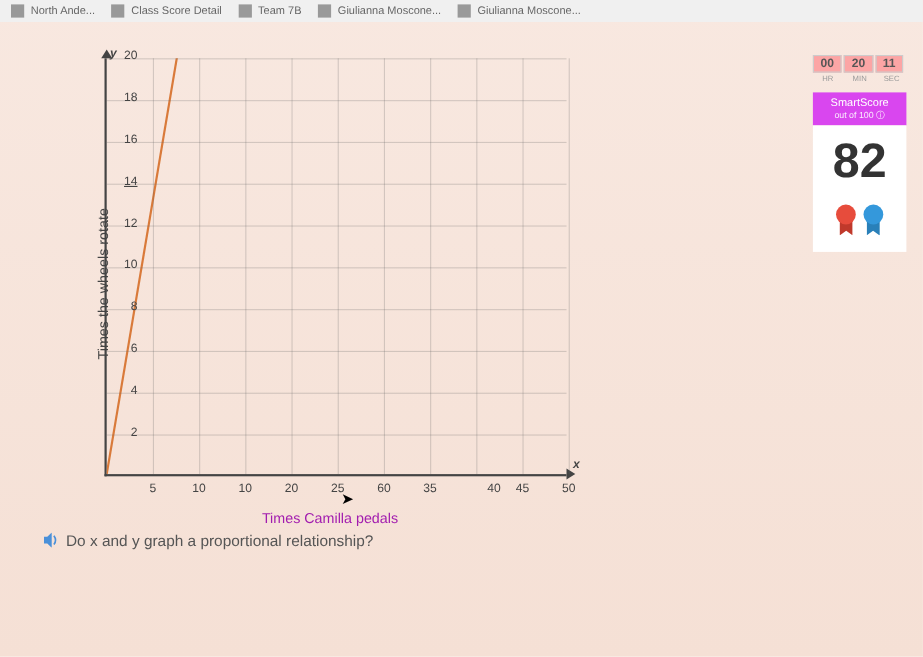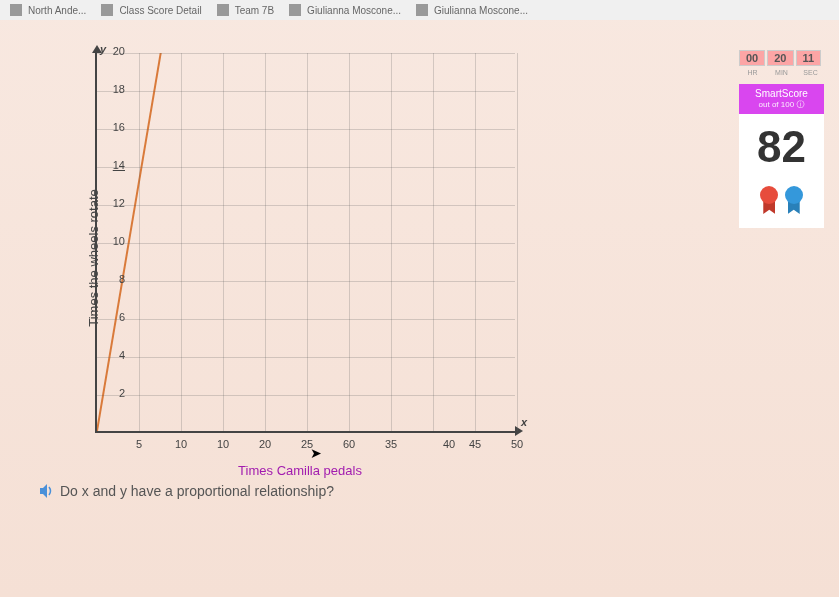--- a/index.html
+++ b/index.html
@@ -288,21 +288,21 @@
       </div>
     <div class="x-axis-label">Times Camilla pedals</div>
   </div>
 
   <div class="question2">
     <span class="audio-icon">
       <svg width="16" height="14" viewBox="0 0 16 14">
           <path d="M0 4 L3 4 L7 0 L7 14 L3 10 L0 10 Z" fill="#4a90d9"></path>
           <path d="M9 3 Q12 7 9 11" stroke="#4a90d9" fill="none" stroke-width="1.5"></path>
         </svg>
-    </span><span>Do </span><span class="var">x</span><span> and </span><span class="var">y</span><span> have a proportional relationship?</span>
+    </span><span>Do </span><span class="var">x</span><span> and </span><span class="var">y</span><span> graph a proportional relationship?</span>
   </div>
 
   <div class="score-panel">
     <div class="timer">
       <div class="timer-box">00</div>
       <div class="timer-box">20</div>
       <div class="timer-box">11</div>
     </div>
     <div class="timer-labels">
       <span>HR</span>

